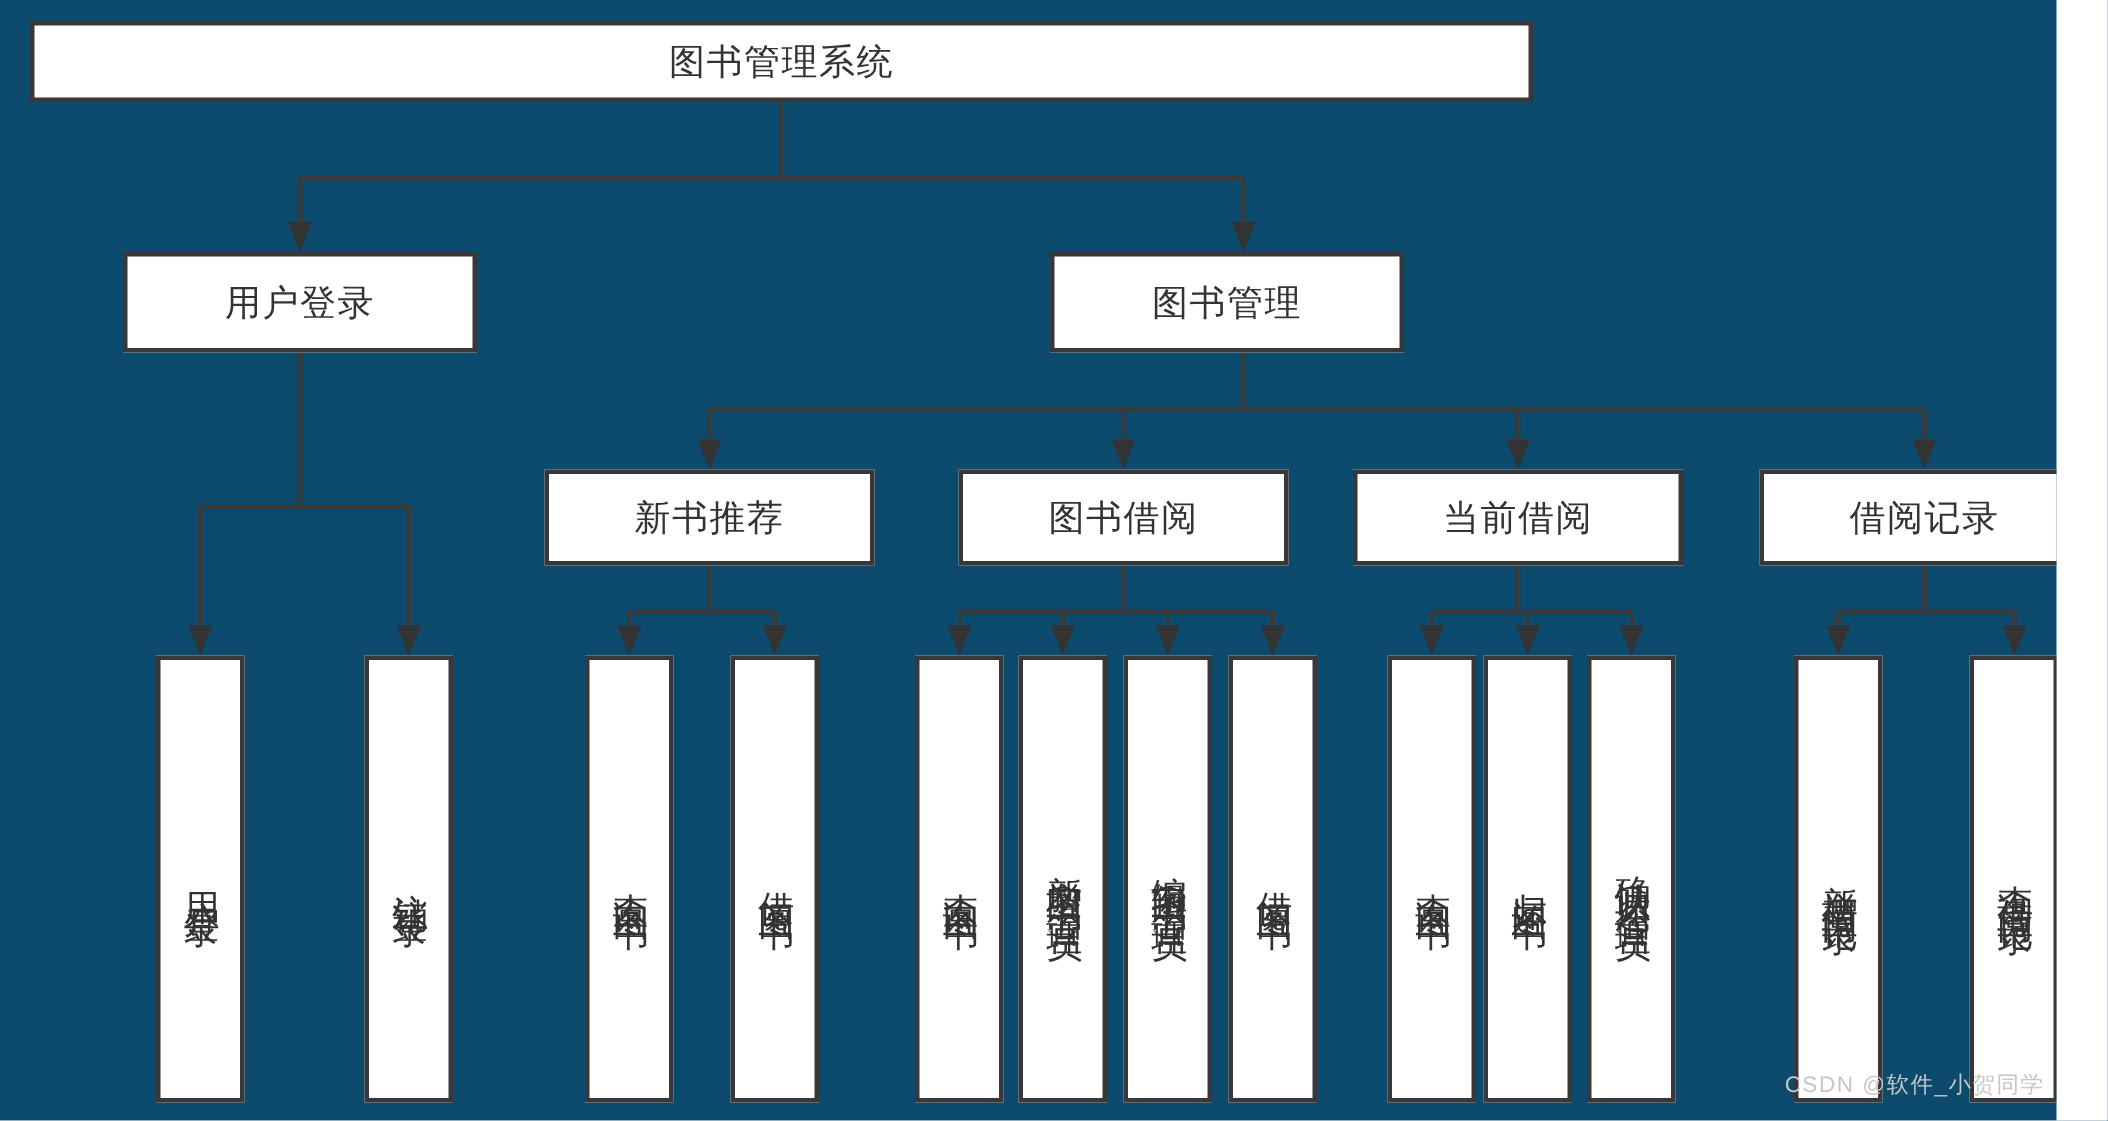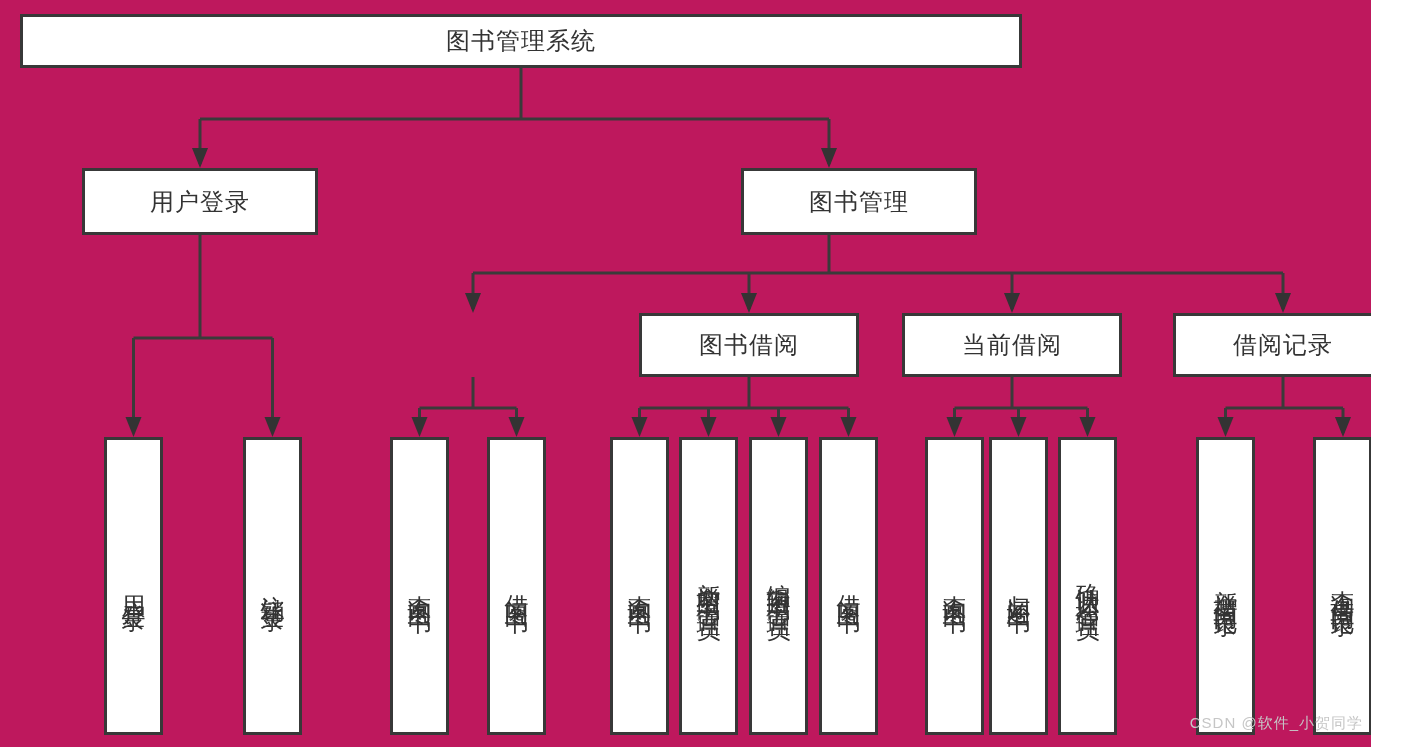--- a/index.html
+++ b/index.html
@@ -1,19 +1,19 @@
 <!DOCTYPE html>
 <html><head>
 <meta charset="utf-8">
 <style>
   html,body{margin:0;padding:0;background:#ffffff;}
   .stage{
     position:relative;
     width:1371px;height:747px;
-    background:#be185d;
+    background:#0c4a6e;
     font-family:"Liberation Sans", sans-serif;
     overflow:hidden;
   }
   .connectors{
     position:absolute;left:0;top:0;width:1405px;height:747px;
     pointer-events:none;
   }
   .connectors path.lines{
     fill:none;stroke:#3a3a3a;stroke-width:3;
   }
@@ -34,21 +34,21 @@
   .vtext{
     writing-mode:vertical-rl;
     text-orientation:mixed;
     font-size:24px;
     letter-spacing:5px;
     line-height:1;
     white-space:nowrap;
   }
   .root-box{left:20px;top:14px;width:1002px;height:54px;}
   .lv2-a{left:82px;top:168px;width:236px;height:67px;}
-  .lv2-b{left:741px;top:168px;width:236px;height:67px;}
+  .lv2-b{left:700px;top:168px;width:236px;height:67px;}
   .lv3{top:313px;width:220px;height:64px;}
   .lv3-a{left:363px;}
   .lv3-b{left:639px;}
   .lv3-c{left:902px;}
   .lv3-d{left:1173px;}
   .leaf{top:437px;width:59px;height:298px;}
   .leaf-1{left:104px;}
   .leaf-2{left:243px;}
   .leaf-3{left:390px;}
   .leaf-4{left:487px;}
@@ -129,20 +129,23 @@
     <span class="hlabel">图书管理系统</span>
   </div>
 
   <div class="node lv2-a">
     <span class="hlabel">用户登录</span>
   </div>
   <div class="node lv2-b">
     <span class="hlabel">图书管理</span>
   </div>
 
+  <div class="node lv3 lv3-a">
+    <span class="hlabel">新书推荐</span>
+  </div>
   <div class="node lv3 lv3-c">
     <span class="hlabel">当前借阅</span>
   </div>
   <div class="node lv3 lv3-b">
     <span class="hlabel">图书借阅</span>
   </div>
   <div class="node lv3 lv3-d">
     <span class="hlabel">借阅记录</span>
   </div>
 

